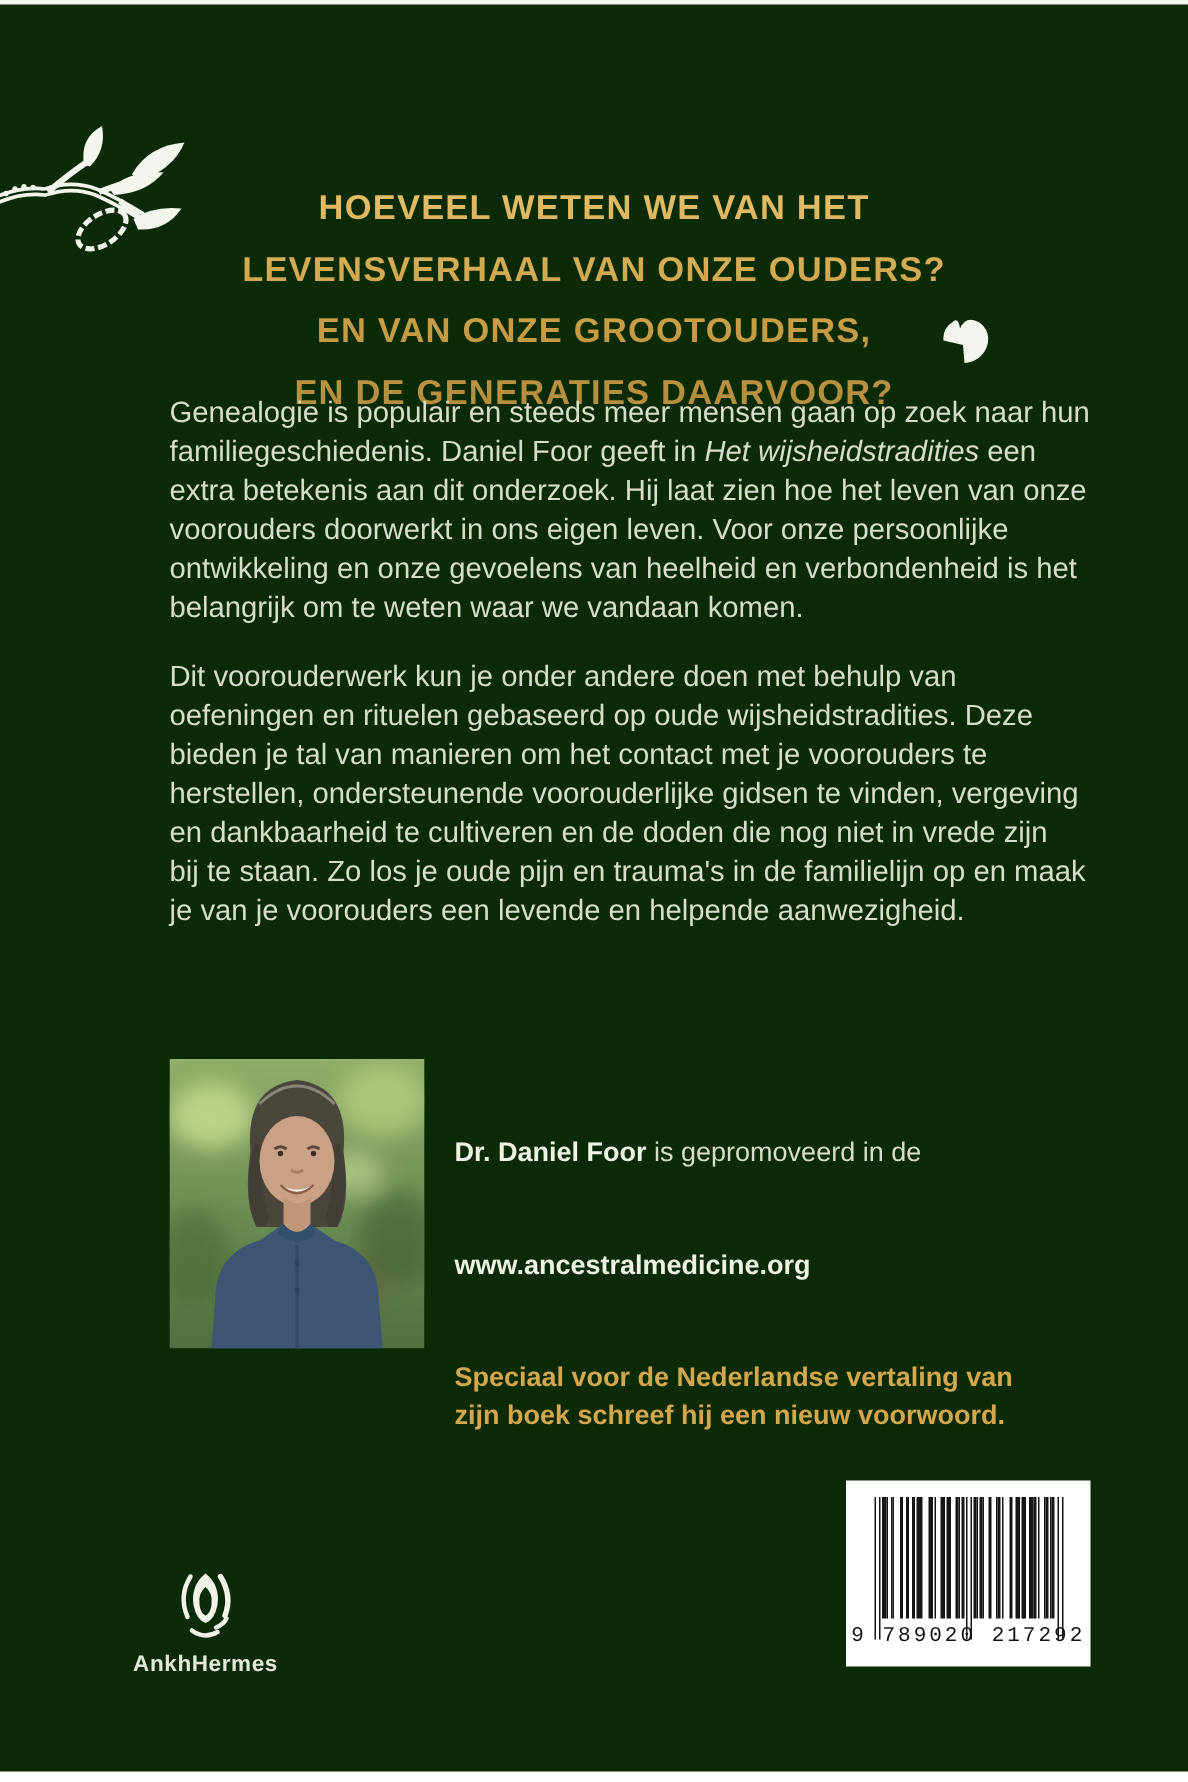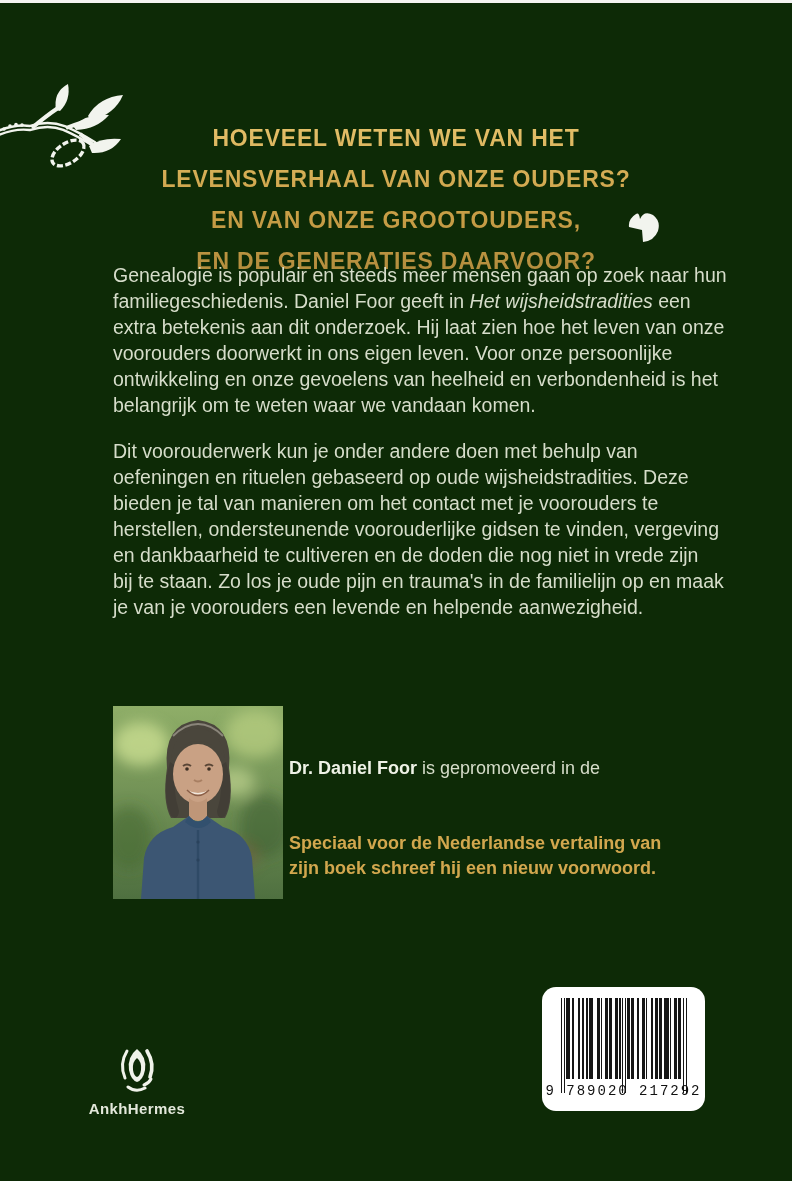--- a/index.html
+++ b/index.html
@@ -43,36 +43,35 @@
 
   .tagline{
     position:absolute;left:113px;top:641px;
     font-size:18.5px;font-weight:700;letter-spacing:.3px;
     color:#cfa44c;white-space:pre;
   }
 
   
   .author{position:absolute;left:113px;top:706px;width:570px;display:flex;}
   .author-photo{width:170px;height:193px;flex:0 0 auto;overflow:hidden;}
-  .bio{margin-left:6px;padding-top:0;width:386px;font-size:18px;line-height:25px;color:#d6ddca;white-space:pre;}
+  .bio{margin-left:20px;padding-top:0;width:386px;font-size:18px;line-height:25px;color:#d6ddca;white-space:pre;}
   .bio .name{font-weight:700;color:#eef2e6;}
   .bio-line{white-space:pre;}
   .bio-website{font-weight:700;color:#eef2e6;}
   .bio-note{font-weight:700;color:#d2a74e;}
 
   
   .publisher{position:absolute;left:76px;top:1044px;width:122px;text-align:center;}
   .publisher .mark{width:42px;height:50px;display:inline-block;}
   .publisher .pname{margin-top:2px;font-size:15px;font-weight:700;letter-spacing:.4px;color:#e3e8db;}
 
   
   .barcode-box{
-    position:absolute;left:542px;top:987px;width:163px;height:124px;
+    position:absolute;left:564px;top:987px;width:163px;height:124px;
     background:#ffffff;
-    border-radius:14px;
   }
   .bars{position:absolute;left:19px;top:11px;width:126px;height:100px;}
   .bar{position:absolute;top:0;height:81px;background:#161616;}
   .bar.tall{height:95px;}
   .barcode-number{
     position:absolute;left:0;top:96px;width:163px;
     text-align:center;
     font-family:"Liberation Mono", monospace;
     font-size:14px;letter-spacing:2px;color:#111;
     white-space:pre;
@@ -161,20 +160,21 @@
       <path d="M74,84 Q85,95 96,84" stroke="#8a5f47" stroke-width="1.6" fill="none"></path>
       <path d="M76,92 L76,112 Q85,118 94,112 L94,92 Q85,100 76,92 Z" fill="#bf9678"></path>
       <path d="M28,193 L31,152 Q35,128 60,121 L76,110 Q85,121 94,110 L110,121 Q135,128 139,152 L142,193 Z" fill="#3c5673"></path>
       <path d="M76,110 Q85,121 94,110 L98,116 Q86,128 72,116 Z" fill="#32506e"></path>
       <path d="M85,124 L85,193" stroke="#2f4a66" stroke-width="2.4"></path>
       <circle cx="85" cy="136" r="1.6" fill="#2a425c"></circle>
       <circle cx="85" cy="154" r="1.6" fill="#2a425c"></circle>
     </svg>
     <div class="bio">
       <div class="bio-line"><span class="name">Dr. Daniel Foor</span><span> is gepromoveerd in de</span></div>
+      <div class="bio-line bio-website">www.ancestralmedicine.org</div>
       <div class="bio-line bio-note">Speciaal voor de Nederlandse vertaling van
 zijn boek schreef hij een nieuw voorwoord.</div>
     </div>
   </div>
 
   <div class="publisher">
     <svg class="mark" viewBox="0 0 40 50" aria-hidden="true">
       <path d="M20,5 Q30,13 28,26 Q26,36 20,38 Q14,36 12,26 Q10,13 20,5 Z" fill="#f0f2ea"></path>
       <path d="M20,14 Q25,18 24,26 Q23,32 20,33 Q17,32 16,26 Q15,18 20,14 Z" fill="#0d2a06"></path>
       <path d="M10,7 Q2,20 8,34" stroke="#f0f2ea" stroke-width="3" fill="none" stroke-linecap="round"></path>

